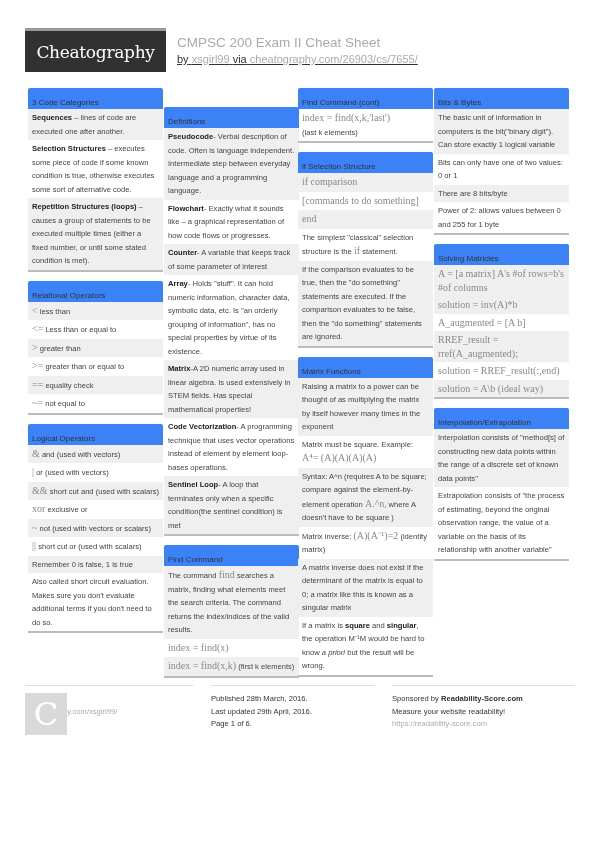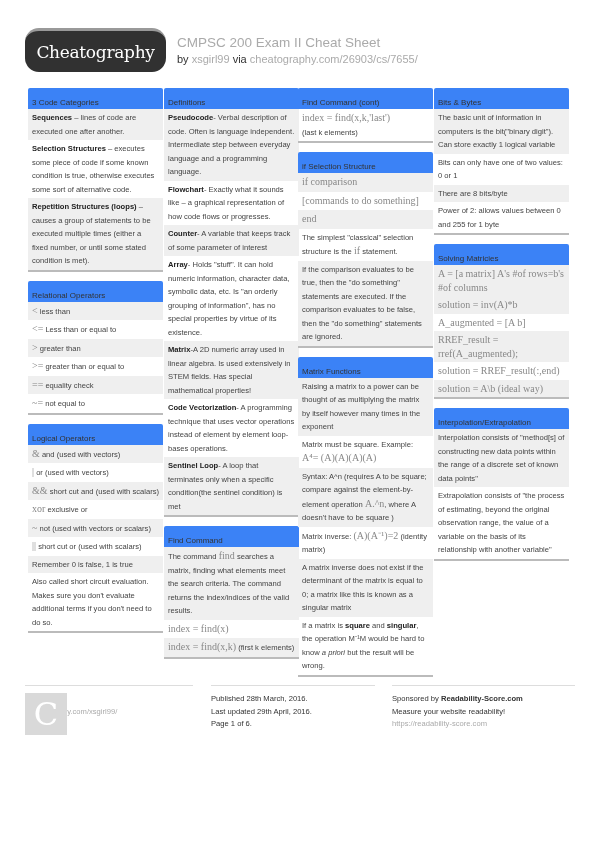--- a/index.html
+++ b/index.html
@@ -1,27 +1,27 @@
 <!DOCTYPE html>
 <html><head>
 <meta charset="utf-8">
 <style>
   * { box-sizing: border-box; margin: 0; padding: 0; }
   html, body { width: 600px; height: 849px; background: #ffffff; overflow: hidden; }
   body { font-family: "Liberation Sans", sans-serif; color: #333; position: relative; }
 
   .header { position: absolute; left: 25px; top: 28px; width: 550px; height: 45px; }
-  .logo { position: absolute; left: 0; top: 0; width: 141px; height: 44px; background: #313131; border-top: 3px solid #999; display: flex; align-items: center; justify-content: center; border-radius: 14px; }
+  .logo { position: absolute; left: 0; top: 0; width: 141px; height: 44px; background: #313131; border-top: 3px solid #999; display: flex; align-items: center; justify-content: center; }
   .logo span { font-family: "DejaVu Serif", serif; color: #fff; font-size: 17px; letter-spacing: -0.3px; }
   .title { position: absolute; left: 152px; top: 7px; font-size: 13.5px; color: #aaa; white-space: nowrap; }
-  .byline { position: absolute; left: 152px; top: 25px; font-size: 11px; color: #333; white-space: nowrap; }
+  .byline { position: absolute; left: 152px; top: 25px; font-size: 11px; color: #333; white-space: nowrap; text-decoration: underline; }
   .byline .grey { color: #aaa; }
 
   .col { position: absolute; top: 88px; width: 135px; }
-  .c1 { left: 28px; } .c2 { left: 164px; } .c3 { left: 298px; } .c4 { left: 434px; }
+  .c1 { left: 28px; } .c2 { left: 164px; margin-top: 19px; } .c3 { left: 298px; } .c4 { left: 434px; }
 
   .section { margin-bottom: 9px; border-bottom: 2px solid #bbb; }
   .sec-head { background: #3b82f6; font-size: 8px; font-weight: normal; color: #333; padding: 10px 4px; height: 21px; border-radius: 2px 2px 0 0; }
   .row { font-size: 7.6px; line-height: 13.5px; padding: 2px 4px 2px 4px; color: #444; }
   .row.alt { background: #efefef; }
   .row b { color: #222; }
   .mono { font-family: Liberation Serif, serif; color: #888; font-size: 10px; }
 
   .footer { position: absolute; top: 685px; left: 25px; width: 550px; }
   .fcol { position: absolute; top: 0; border-top: 1px solid #ddd; padding-top: 7px; font-size: 7.6px; line-height: 12.5px; color: #333; }

